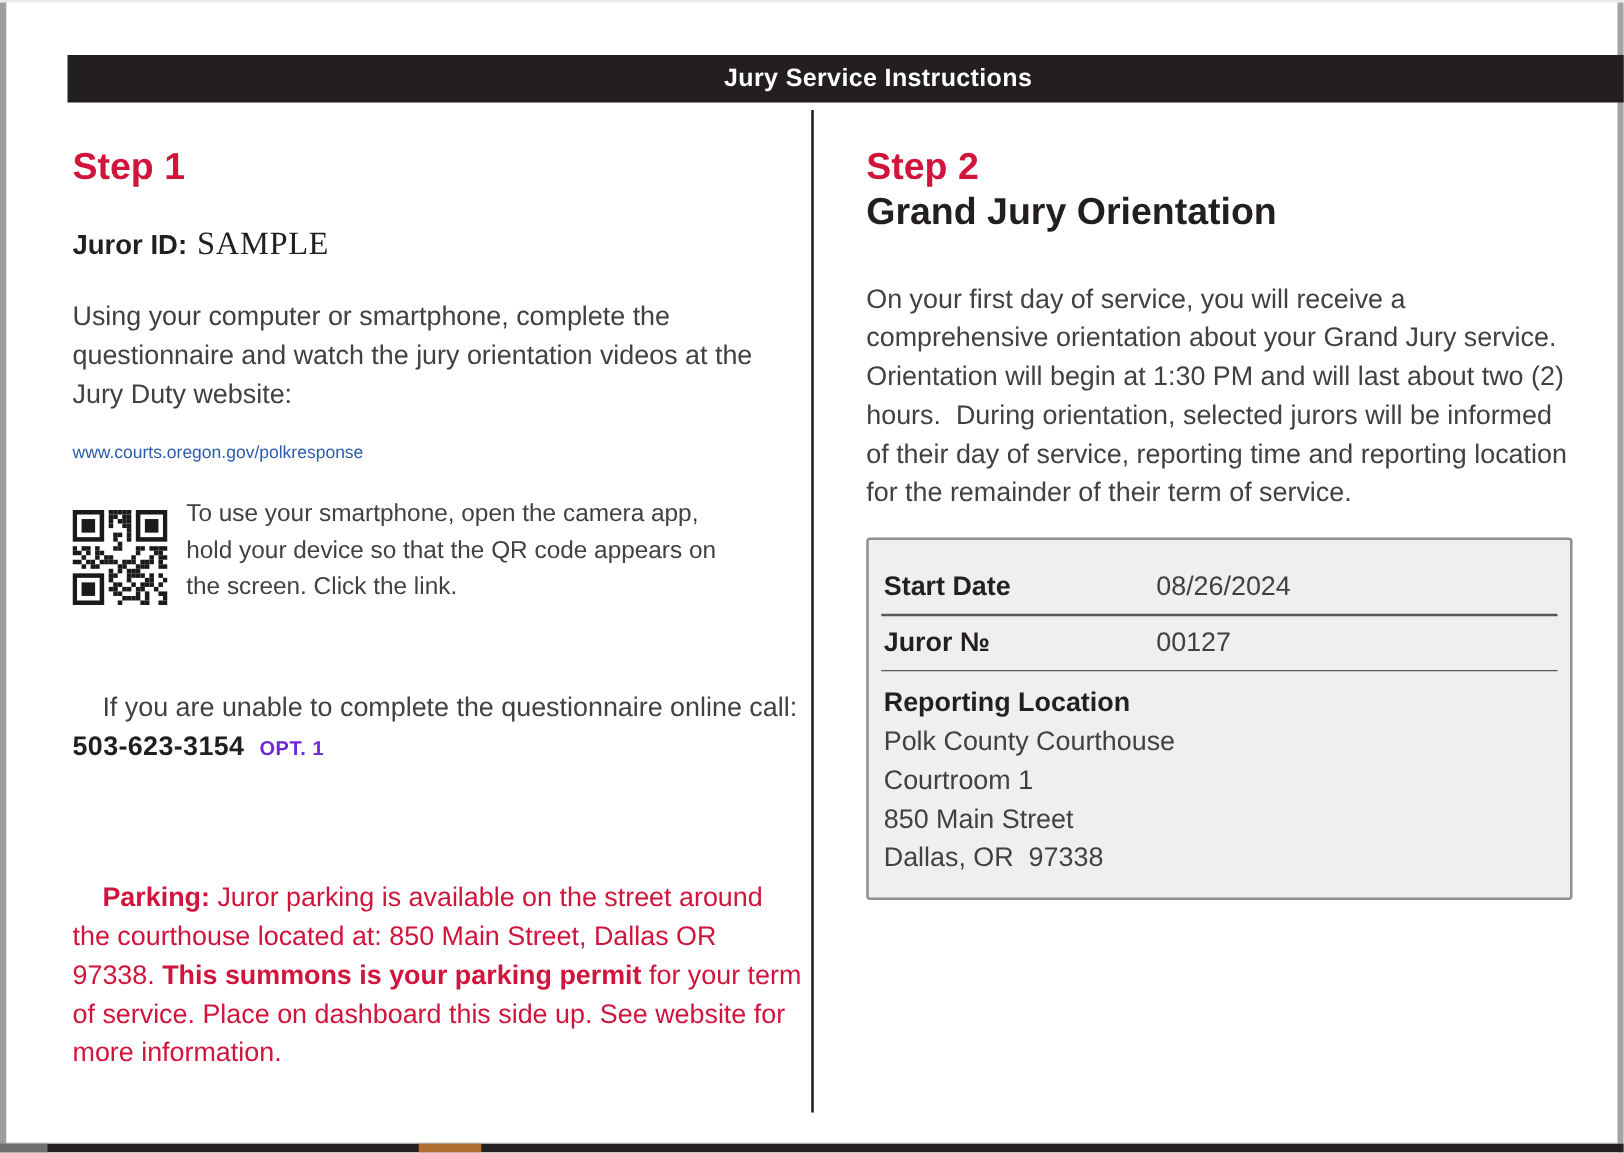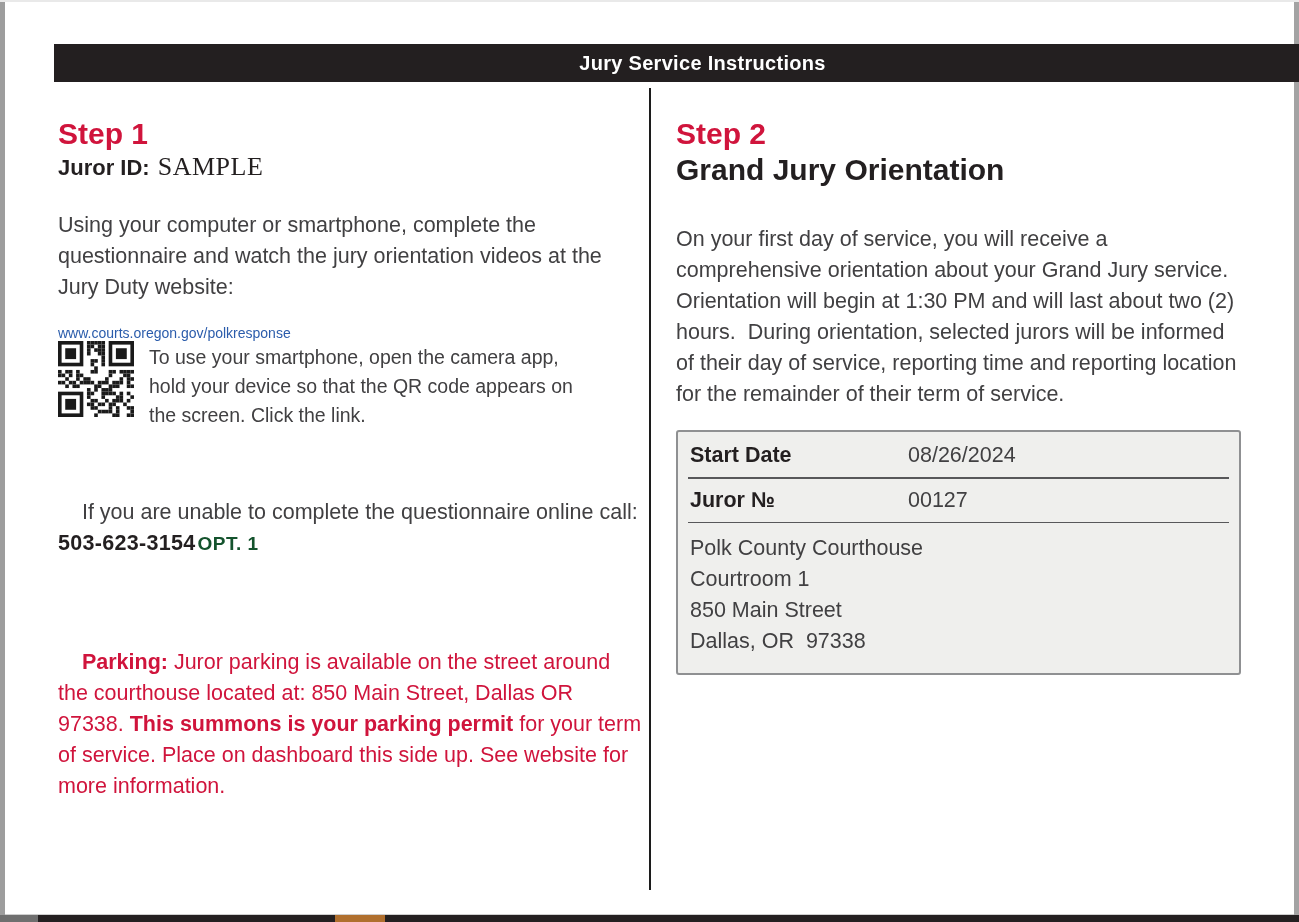--- a/index.html
+++ b/index.html
@@ -21,49 +21,49 @@
     position:absolute;left:54px;top:44px;width:1297px;height:38px;background:#231f20;
     display:flex;align-items:center;justify-content:center;
   }
   .header-bar .title{color:#ffffff;font-size:20px;font-weight:700;letter-spacing:.3px;}
 
   
   .divider{position:absolute;left:649px;top:88px;width:2px;height:802px;background:#1c1c1c;}
 
   .col{position:absolute;top:116px;}
   .col-1{left:58px;width:585px;}
-  .col-2{left:676px;width:565px;}
+  .col-2{left:693px;width:565px;}
 
   .step-label{font-size:30px;font-weight:700;color:#d0143c;line-height:36px;}
   .step-title{font-size:30px;font-weight:700;color:#231f20;line-height:36px;}
 
-  .juror-id{font-size:22px;color:#231f20;}
+  .juror-id{margin-top:28px;font-size:22px;color:#231f20;}
   .juror-id .lbl{font-weight:700;}
   .juror-id .val{font-family:"Liberation Serif",serif;font-size:26px;letter-spacing:.5px;margin-left:8px;}
 
   .para{font-size:21.5px;line-height:31px;color:#414042;white-space:pre-wrap;}
   .intro{margin-top:28px;}
   .weblink{margin-top:22px;font-size:14px;color:#2b5cab;}
 
-  .qr-row{display:flex;gap:15px;align-items:flex-start;}
+  .qr-row{margin-top:26px;display:flex;gap:15px;align-items:flex-end;}
   .qr-box{width:76px;height:76px;flex:0 0 76px;}
   .qr-caption{font-size:19.5px;line-height:29px;color:#414042;width:445px;margin-top:2px;white-space:pre-wrap;}
 
   .unable{margin-top:36px;}
   .unable .phone{font-weight:700;color:#231f20;letter-spacing:.3px;}
-  .unable .opt{font-weight:700;color:#14532d;font-size:19px;margin-left:2px;letter-spacing:.5px;}
+  .unable .opt{font-weight:700;color:#6d28d9;font-size:16px;margin-left:12px;letter-spacing:.5px;}
 
   .parking{margin-top:26px;color:#d0143c;}
   .parking .b{font-weight:700;}
 
   .step2-body{margin-top:36px;}
 
   .info-table{
     margin-top:20px;background:#efefed;border:2px solid #8f9092;border-radius:3px;
-    padding-top:2px;padding-bottom:4px;
+    padding-top:16px;padding-bottom:4px;
   }
   .info-row{display:flex;padding:9px 12px;align-items:baseline;}
   .info-label{width:218px;font-weight:700;color:#231f20;font-size:21.5px;flex:0 0 218px;}
   .info-value{font-size:21.5px;color:#414042;white-space:pre-wrap;}
   .row-sep{height:1px;background:#58585a;margin:0 10px;}
   .reporting{padding:10px 12px 12px 12px;}
   .reporting .rep-label{font-weight:700;color:#231f20;font-size:21.5px;line-height:31px;}
   .reporting .rep-line{font-size:21.5px;line-height:31px;color:#414042;white-space:pre-wrap;}
 </style>
 </head>
@@ -258,19 +258,20 @@
       <div class="info-value">08/26/2024</div>
     </div>
     <div class="row-sep"></div>
     <div class="row-sep"></div>
     <div class="info-row">
       <div class="info-label">Juror №</div>
       <div class="info-value">00127</div>
     </div>
     <div class="row-sep"></div>
     <div class="reporting">
+      <div class="rep-label">Reporting Location</div>
       <div class="rep-line">Polk County Courthouse</div>
       <div class="rep-line">Courtroom 1</div>
       <div class="rep-line">850 Main Street</div>
       <div class="rep-line">Dallas, OR  97338</div>
     </div>
   </div>
 </div>
 
 </body></html>

